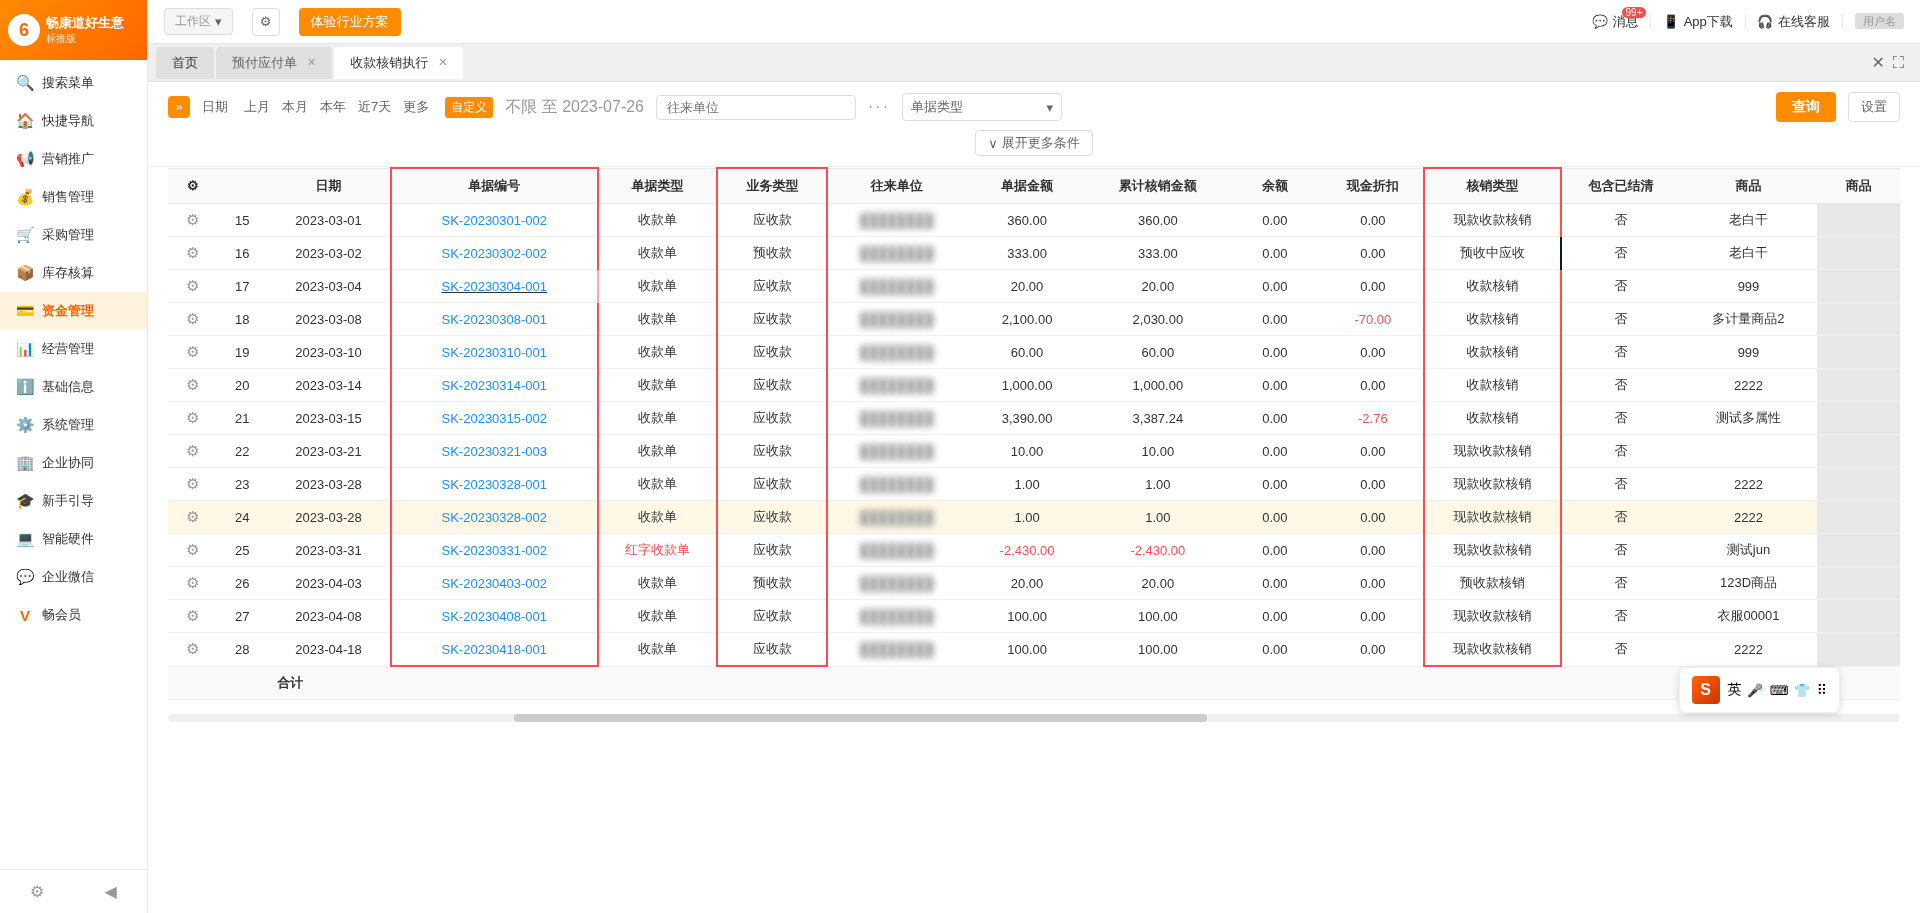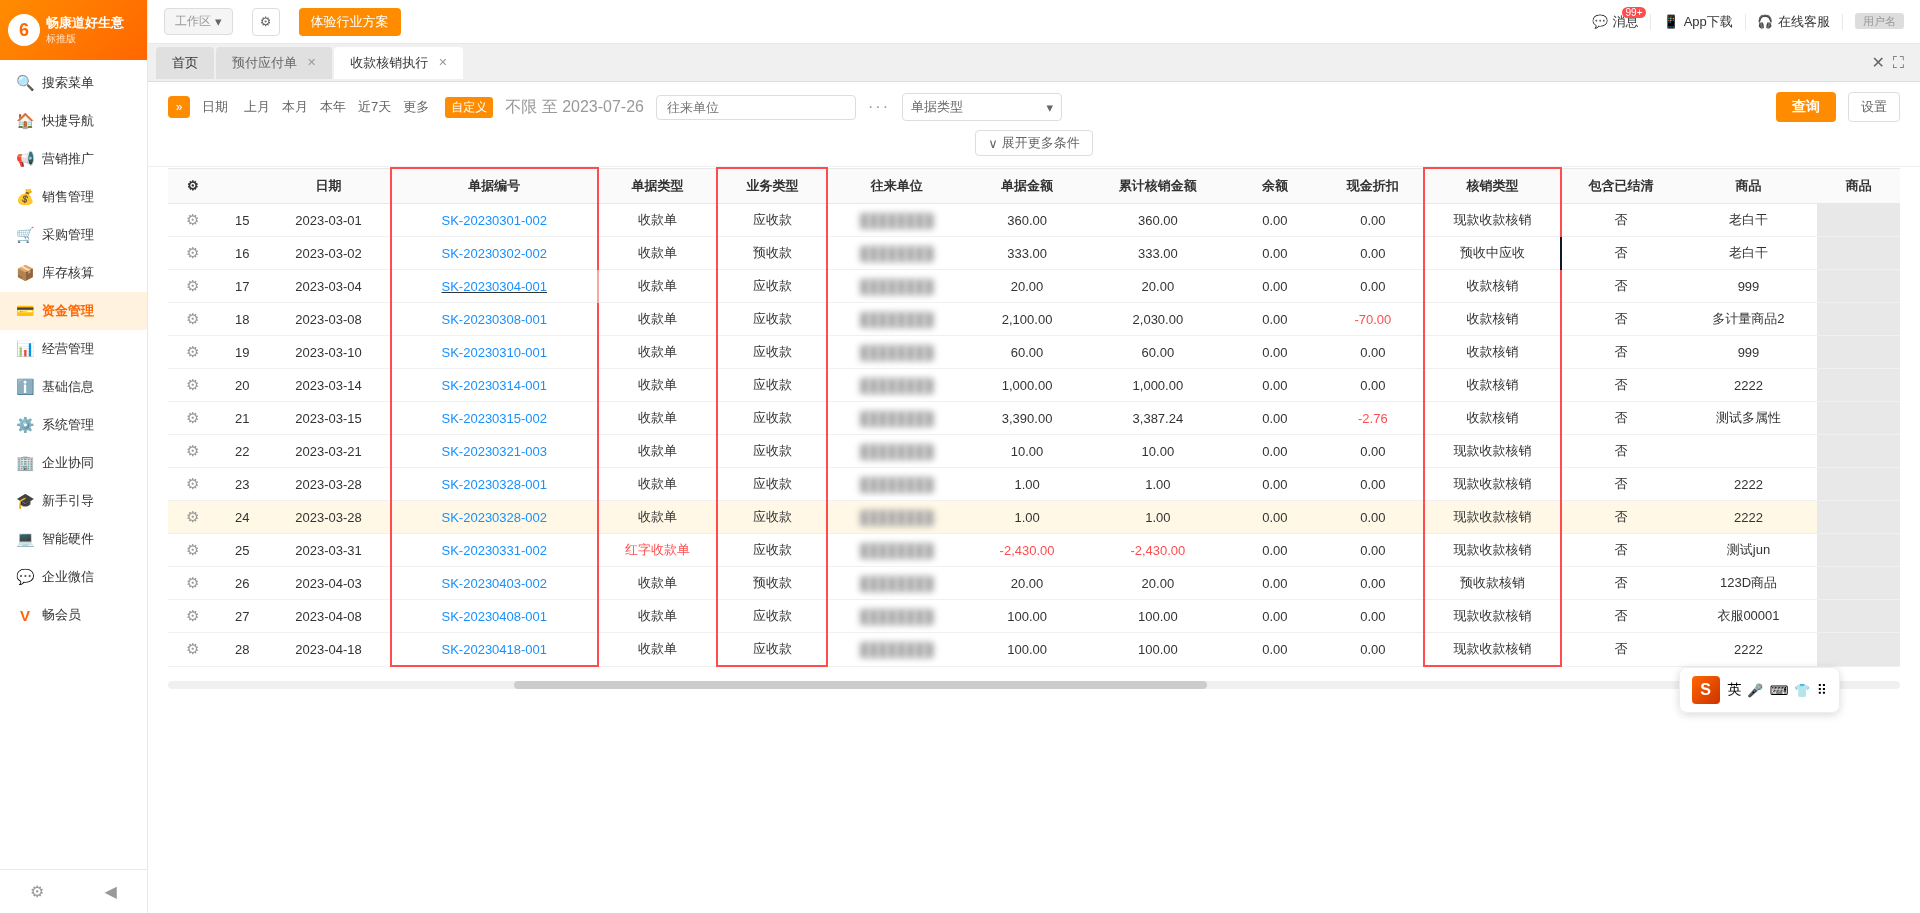--- a/index.html
+++ b/index.html
@@ -675,20 +675,36 @@
     <td><span class="blurred">████████</span></td>
     <td>100.00</td>
     <td>100.00</td>
     <td>0.00</td>
     <td>0.00</td>
     <td style="border-left:2px solid #ff4d4f;border-right:2px solid #ff4d4f;border-bottom:2px solid #ff4d4f;">现款收款核销</td>
     <td>否</td>
     <td>2222</td>
     <td style="width:50px;background:#e8e8e8;"></td>
   </tr>
+            <tr class="total-row">
+  <td></td>
+  <td></td>
+  <td colspan="2" style="text-align:left;font-weight:bold;">合计</td>
+  <td></td>
+  <td></td>
+  <td></td>
+  <td></td>
+  <td></td>
+  <td></td>
+  <td></td>
+  <td></td>
+  <td></td>
+  <td></td>
+  <td></td>
+</tr>
           </tbody>
       </table>
     </div>
 
     <div class="table-scrollbar">
       <div class="table-scrollbar-thumb"></div>
     </div>
 
   </div>
 </div>

